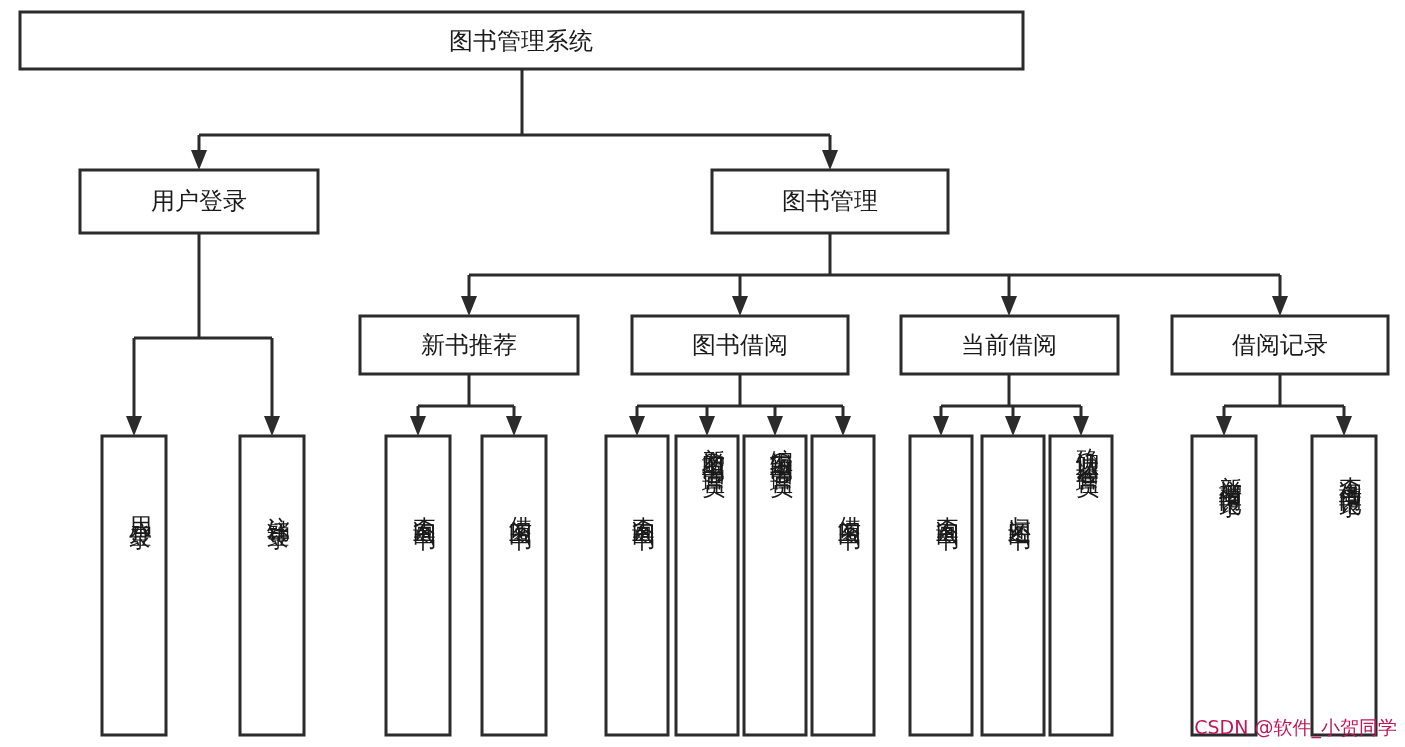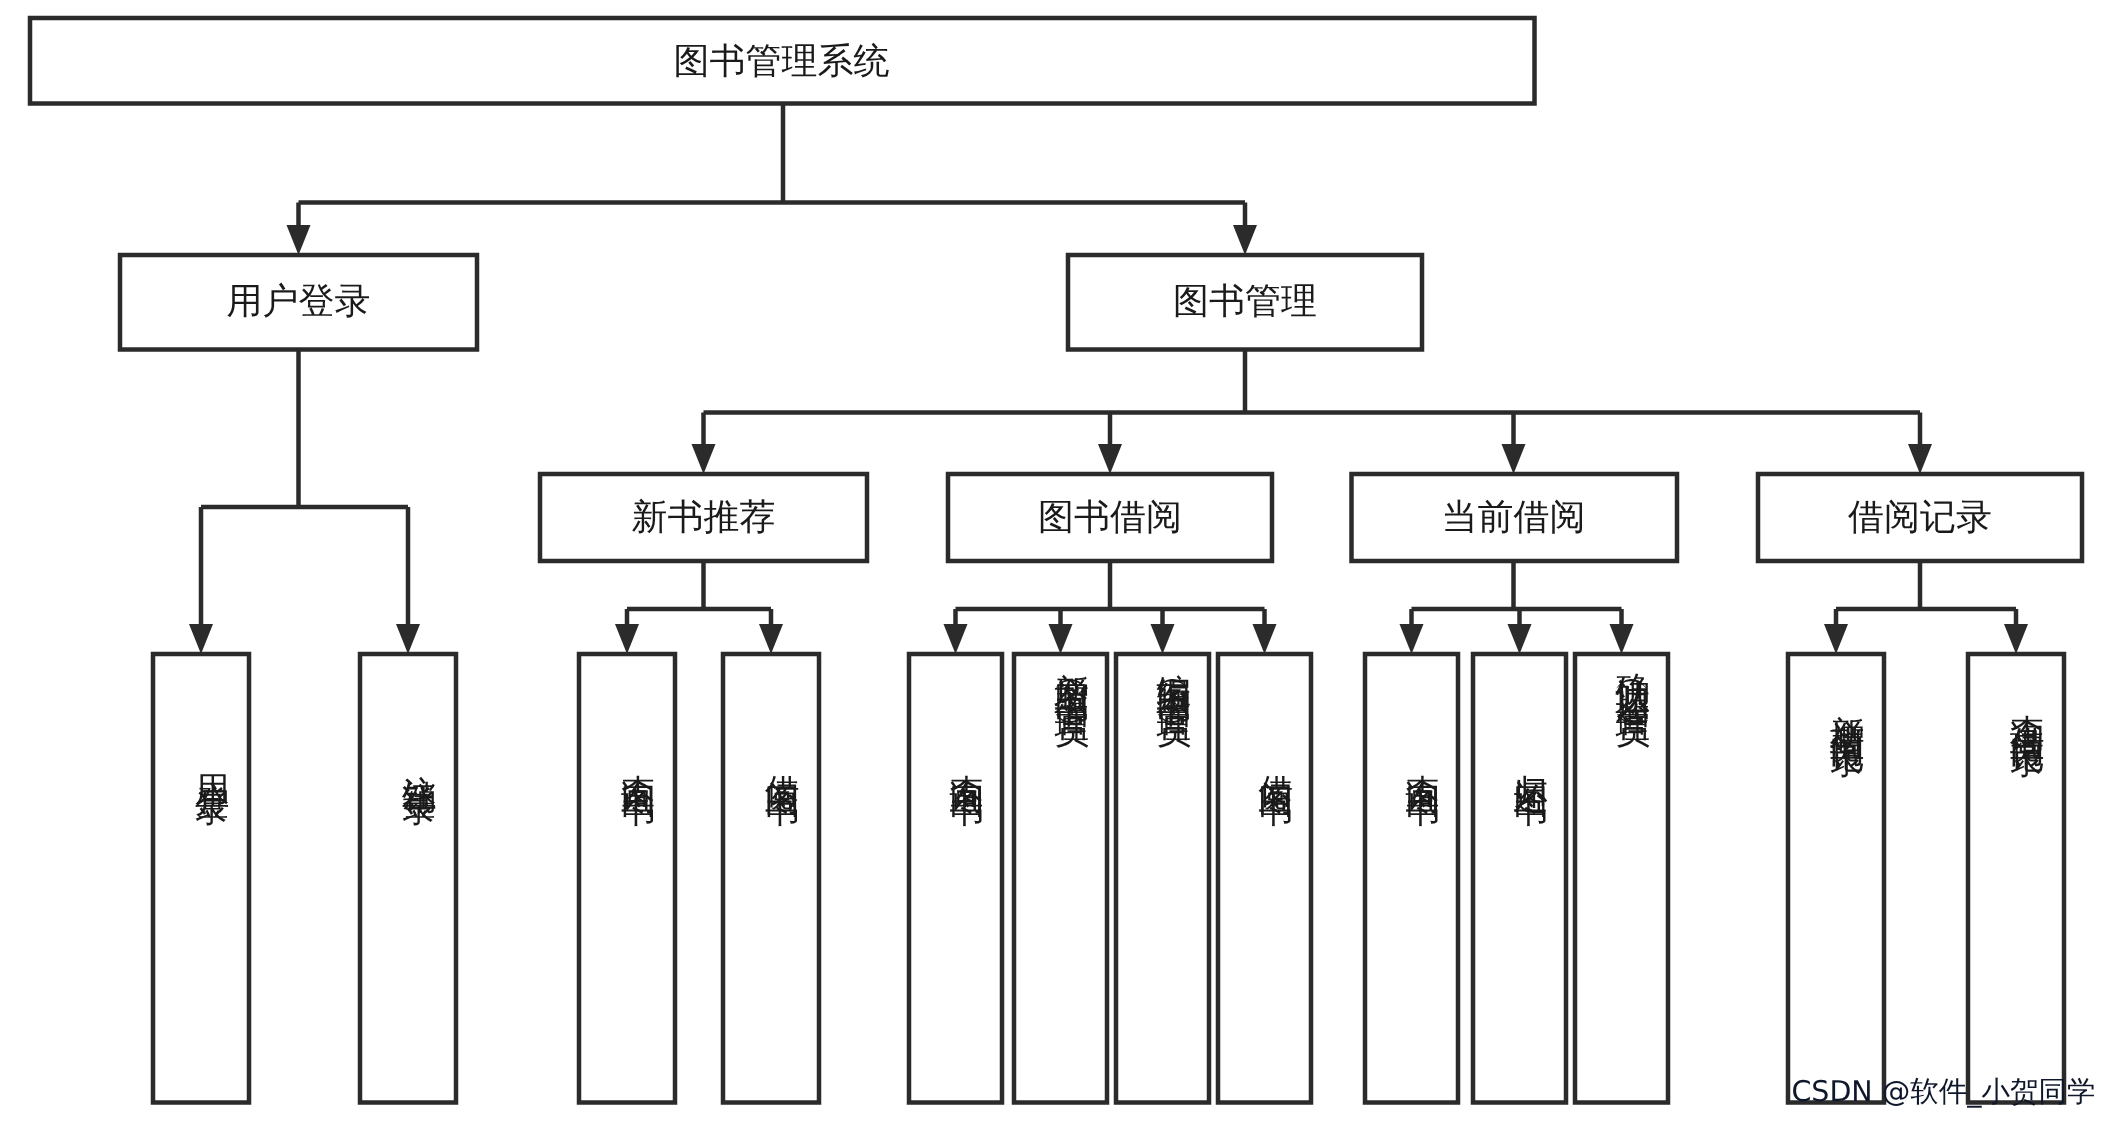--- a/index.html
+++ b/index.html
@@ -50,21 +50,21 @@
   .arrow-head {
     fill: #2b2b2b;
     stroke: none;
   }
   .watermark {
     position: absolute;
     right: 8px;
     bottom: 6px;
     font-family: "DejaVu Sans", "Liberation Sans", sans-serif;
     font-size: 19px;
-    color: #0f172a;
+    color: #be185d;
     white-space: nowrap;
     user-select: none;
     text-align: center;
   }
 </style>
 </head>
 <body>
 
 <svg id="diagram" viewBox="0 0 1405 747" xmlns="http://www.w3.org/2000/svg">
 

